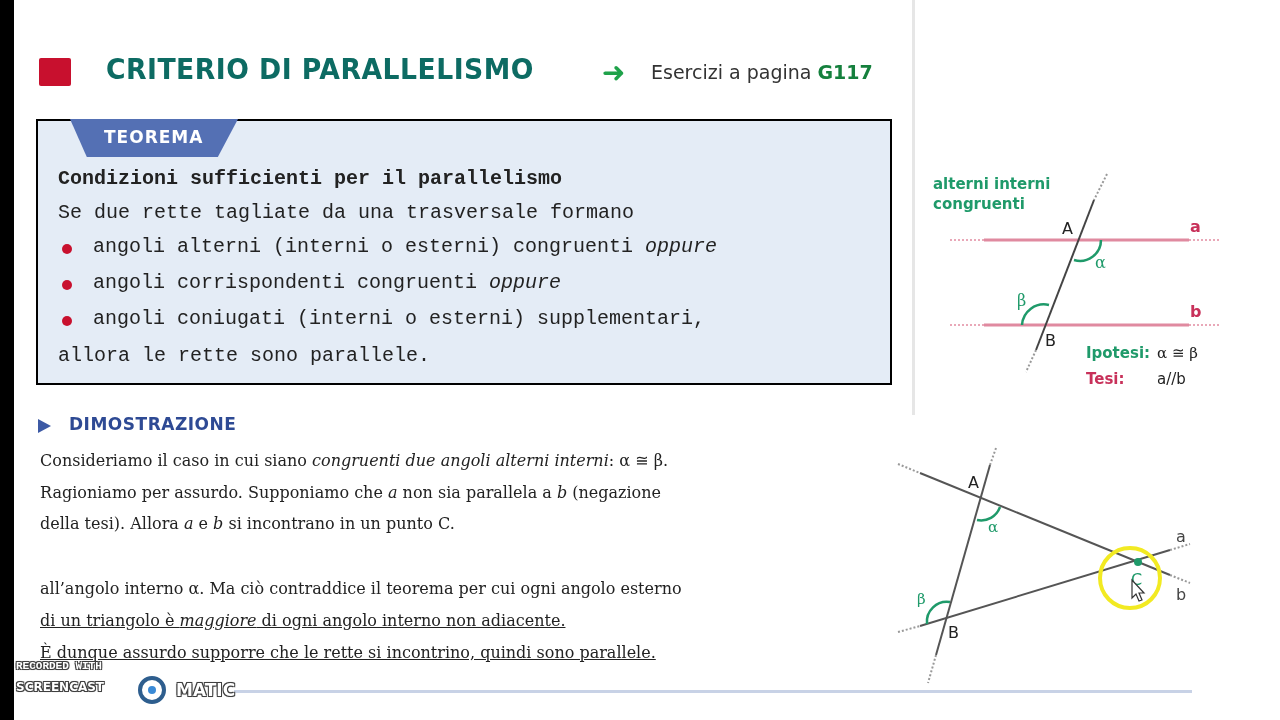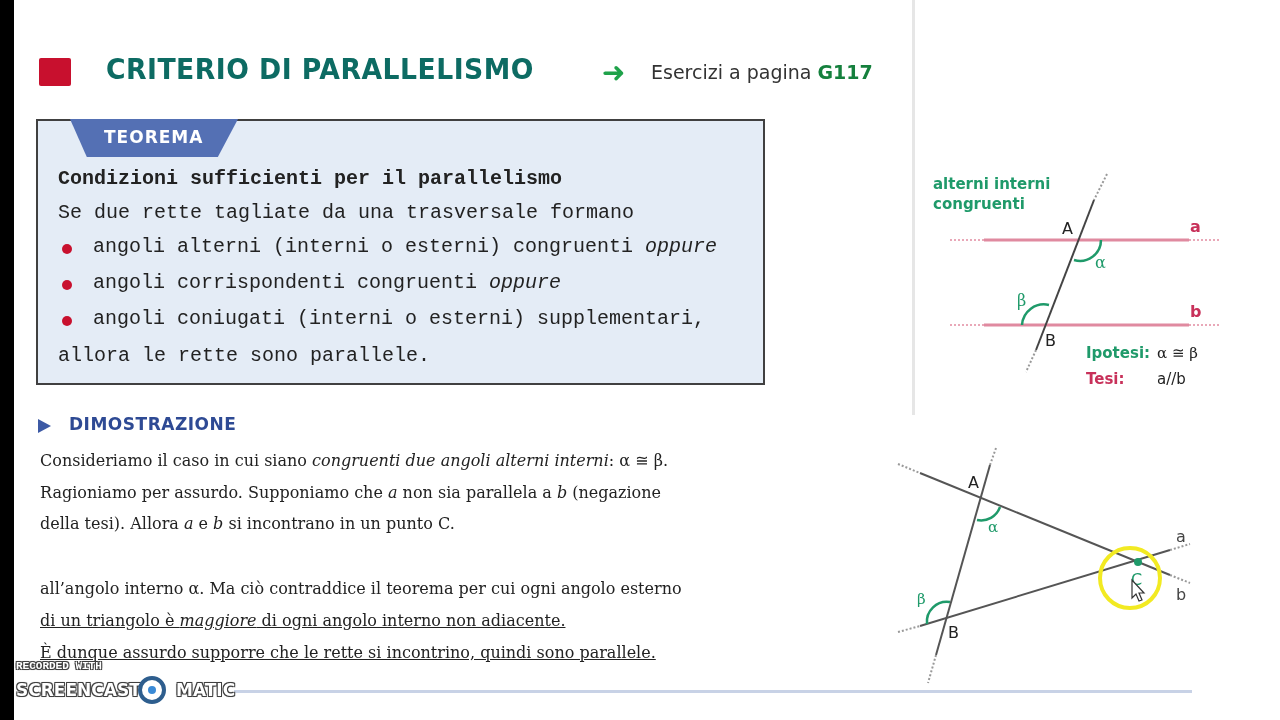--- a/index.html
+++ b/index.html
@@ -4,34 +4,34 @@
 <style>
   html, body { margin:0; padding:0; }
   body { width:1280px; height:720px; background:#000; position:relative; overflow:hidden; font-family:"DejaVu Serif", serif; }
   .page { position:absolute; left:14px; top:0; width:1252px; height:720px; background:#fff;padding-left:31px; }
   .divider-v { position:absolute; left:898px; top:0; width:3px; height:415px; background:#e6e6e6; }
   .hdr-square { position:absolute; left:25px; top:58px; width:32px; height:28px; background:#c8102e; border-radius:2px; }
   .hdr-title { position:absolute; left:92px; top:52px; font-family:"DejaVu Sans", sans-serif; font-weight:bold; font-size:29px; color:#0d6b63; letter-spacing:0.5px; transform:scaleX(0.92); transform-origin:left; }
   .hdr-arrow { position:absolute; left:588px; top:56px; font-family:"DejaVu Sans", sans-serif; font-size:28px; color:#1fa24a; font-weight:bold; }
   .hdr-ex { position:absolute; left:637px; top:61px; font-family:"DejaVu Sans", sans-serif; font-size:19px; color:#333; }
   .hdr-ex b { color:#15803d; }
-  .thm-box { position:absolute; left:22px; top:119px; width:729px; height:266px; background:#e4ecf6; border:2px solid #404040; box-sizing:border-box; }
+  .thm-box { position:absolute; left:22px; top:119px; width:856px; height:266px; background:#e4ecf6; border:2px solid #000000; box-sizing:border-box; }
   .thm-tab { position:absolute; left:32px; top:-2px; width:168px; height:38px; background:#5470b4; clip-path:polygon(0 0, 100% 0, 88% 100%, 10% 100%); }
   .thm-tab-label { position:absolute; left:66px; top:6px; color:#fff; font-family:"DejaVu Sans", sans-serif; font-weight:bold; font-size:17px; letter-spacing:1px; }
   .thm-text { position:absolute; left:20px; font-size:20px; color:#222; white-space:nowrap;font-family:Liberation Mono, monospace; }
   .thm-bullet { position:absolute; left:24px; width:10px; height:10px; border-radius:50%; background:#c8102e; }
   .dim-tri { position:absolute; left:24px; top:419px; width:0; height:0; border-top:7px solid transparent; border-bottom:7px solid transparent; border-left:13px solid #3d5aa5; }
   .dim-label { position:absolute; left:55px; top:414px; font-family:"DejaVu Sans", sans-serif; font-weight:bold; font-size:17px; color:#2e4a94; letter-spacing:0.5px; }
   .body-text { position:absolute; left:26px; font-size:16px; color:#222; white-space:nowrap; }
   .bottom-rule { position:absolute; left:220px; top:690px; width:958px; height:3px; background:#c8d2e6; }
   .fig1 { position:absolute; left:900px; top:160px; width:320px; height:240px; }
   .fig2 { position:absolute; left:880px; top:440px; width:330px; height:250px; }
   .watermark { position:absolute; left:16px; top:660px; font-family:"DejaVu Sans", sans-serif; color:#fff; font-weight:bold; text-shadow:0 0 2px #333,1px 1px 0 #444,-1px -1px 0 #444,1px -1px 0 #444,-1px 1px 0 #444; }
   .wm-top { position:absolute; left:0; top:0; font-size:11px; white-space:nowrap;font-family:Liberation Mono, monospace; }
-  .wm-left { position:absolute; left:0; top:20px; font-size:17px; white-space:nowrap; }
+  .wm-left { position:absolute; left:0; top:20px; font-size:12px; white-space:nowrap; }
   .wm-logo { position:absolute; left:122px; top:16px; width:28px; height:28px; border-radius:50%; border:4px solid #2e5e8e; background:#fff; box-sizing:border-box; }
   .wm-logo-dot { position:absolute; left:6px; top:6px; width:8px; height:8px; border-radius:50%; background:#3a8ad6; }
   .wm-right { position:absolute; left:160px; top:20px; font-size:17px; white-space:nowrap; }
   .cursor-ring { position:absolute; left:1098px; top:546px; width:64px; height:64px; border:4px solid #f2ea22; border-radius:50%; box-sizing:border-box; }
 </style>
 </head>
 <body>
 
 <div class="page">
 

